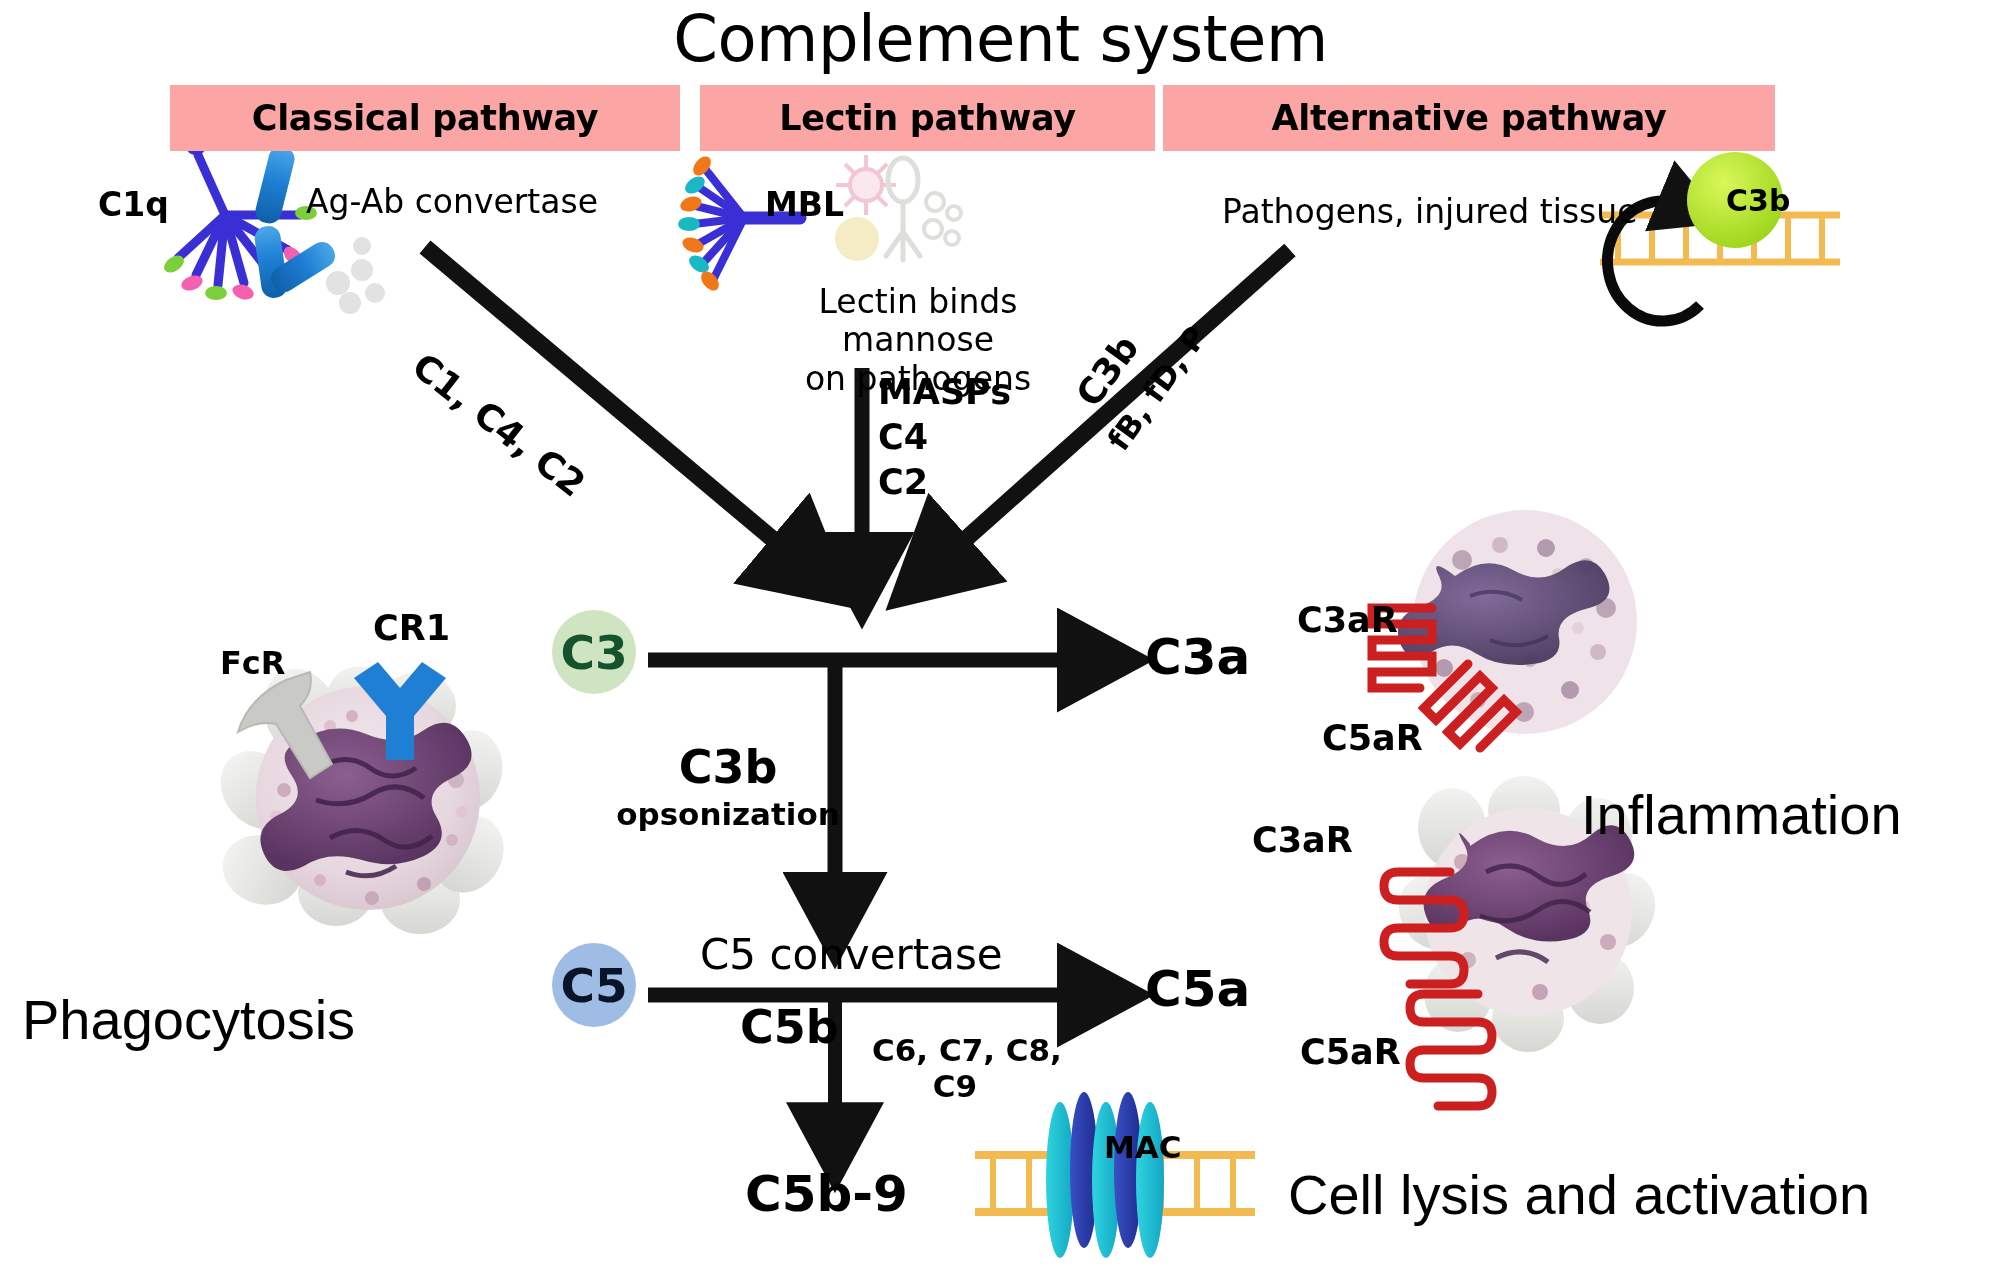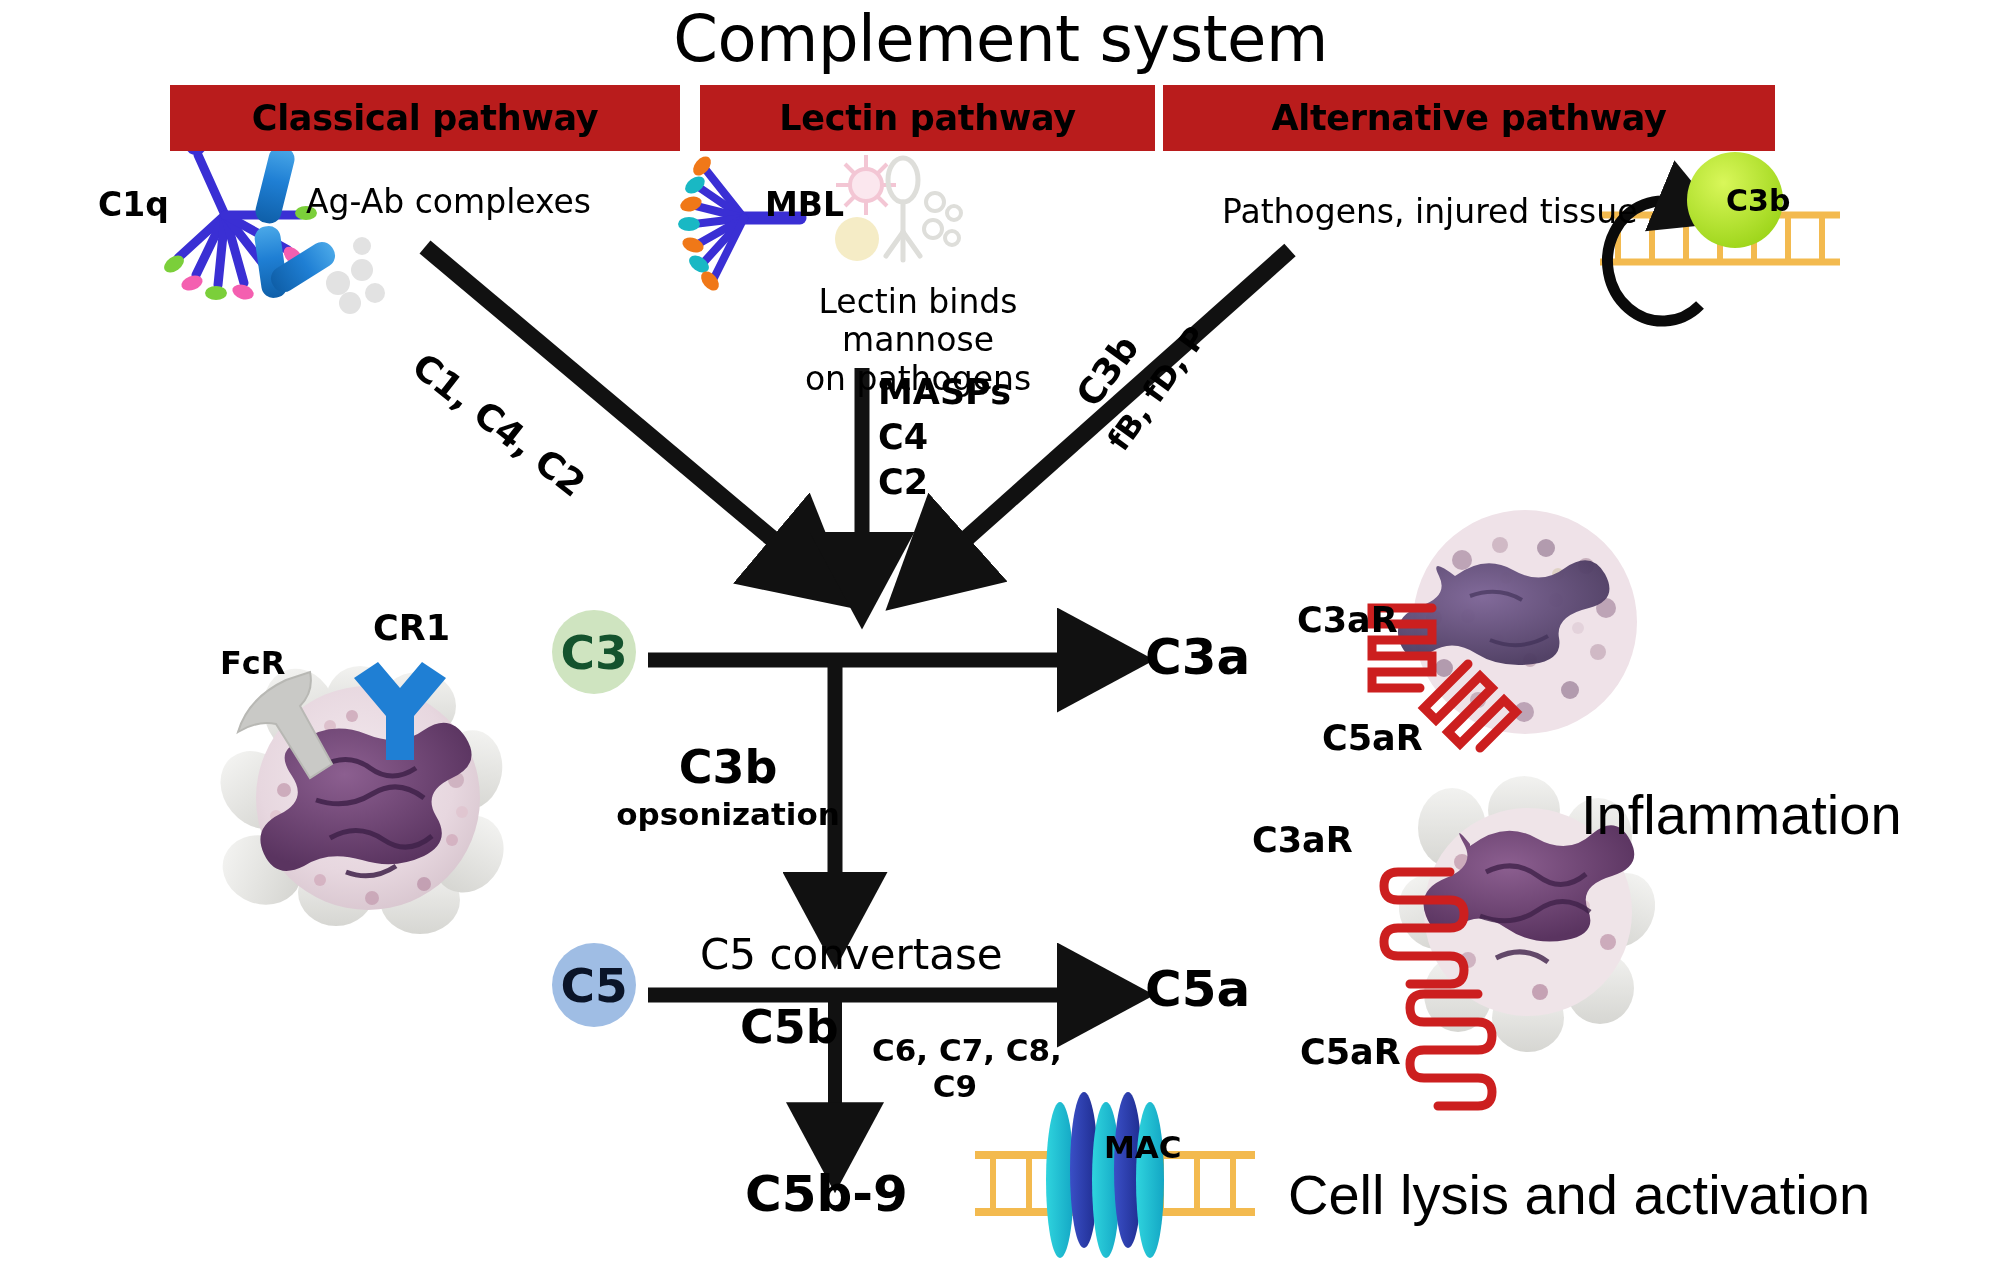--- a/index.html
+++ b/index.html
@@ -12,21 +12,21 @@
 
   
   #title {
     left: 0; top: 2px; width: 2001px; text-align: center;
     font-size: 64px; font-weight: 400; letter-spacing: -0.5px;
     font-family: "DejaVu Sans", sans-serif;
   }
 
   
   .pathway-bar {
-    background: #b91c1c;
+    background: #fca5a5;
     height: 66px;
     display: flex; align-items: center; justify-content: center;
     font-weight: bold; font-size: 35px;
     font-family: "DejaVu Sans", sans-serif;
     letter-spacing: -0.3px;
   }
   #bar-classical { left: 170px; top: 85px; width: 510px; }
   #bar-lectin    { left: 700px; top: 85px; width: 455px; }
   #bar-alt       { left: 1163px; top: 85px; width: 612px; }
 
@@ -451,21 +451,21 @@
   <div class="abs pathway-bar" id="bar-classical">
     <span>Classical pathway</span>
   </div>
   <div class="abs pathway-bar" id="bar-lectin">
     <span>Lectin pathway</span>
   </div>
   <div class="abs pathway-bar" id="bar-alt">
     <span>Alternative pathway</span>
   </div>
 
-  <div class="abs desc" id="lbl-agab">Ag-Ab complexes</div>
+  <div class="abs desc" id="lbl-agab">Ag-Ab convertase</div>
 
   <div class="abs desc" id="lbl-lectin">
     <span>Lectin binds mannose</span><br>
     <span>on pathogens</span>
   </div>
 
   <div class="abs desc" id="lbl-path">Pathogens, injured tissue</div>
 
   <div class="abs bold-lbl" id="lbl-c1q">C1q</div>
   <div class="abs bold-lbl" id="lbl-mbl">MBL</div>
@@ -509,16 +509,17 @@
 
   <div class="abs bold-lbl" id="lbl-fcr">FcR</div>
   <div class="abs bold-lbl" id="lbl-cr1">CR1</div>
   <div class="abs bold-lbl" id="lbl-mac">MAC</div>
 
   <div class="abs rcp" id="lbl-c3aR-1">C3aR</div>
   <div class="abs rcp" id="lbl-c5aR-1">C5aR</div>
   <div class="abs rcp" id="lbl-c3aR-2">C3aR</div>
   <div class="abs rcp" id="lbl-c5aR-2">C5aR</div>
 
+  <div class="abs outcome" id="lbl-phago">Phagocytosis</div>
   <div class="abs outcome" id="lbl-inflam">Inflammation</div>
   <div class="abs outcome" id="lbl-lysis">Cell lysis and activation</div>
 
 </div>
 
 </body></html>

